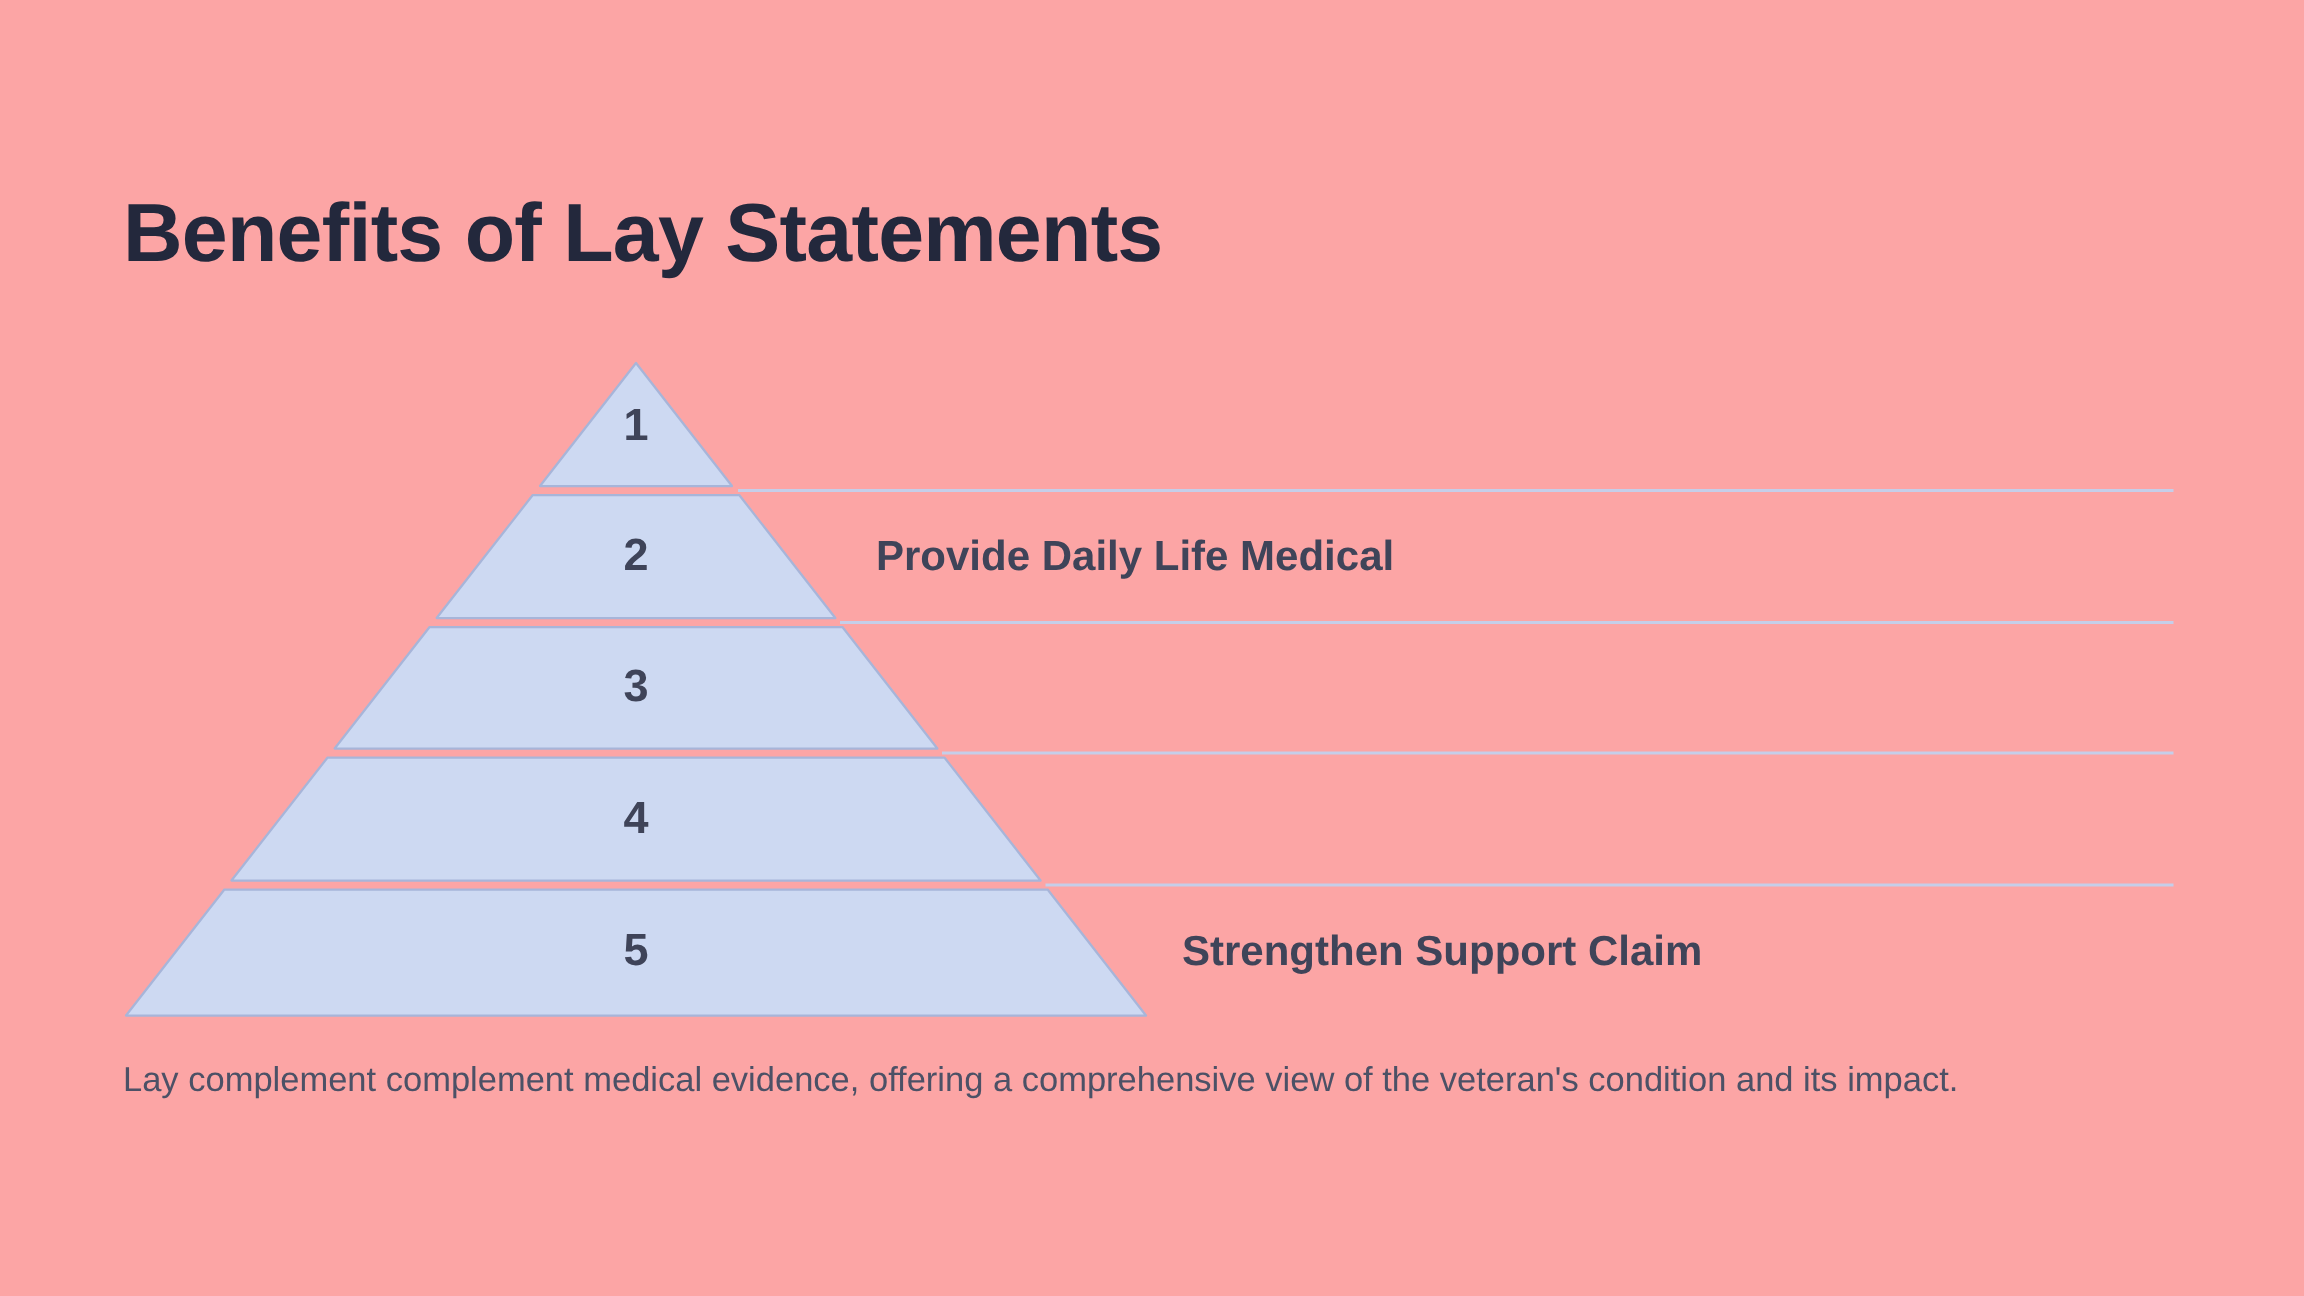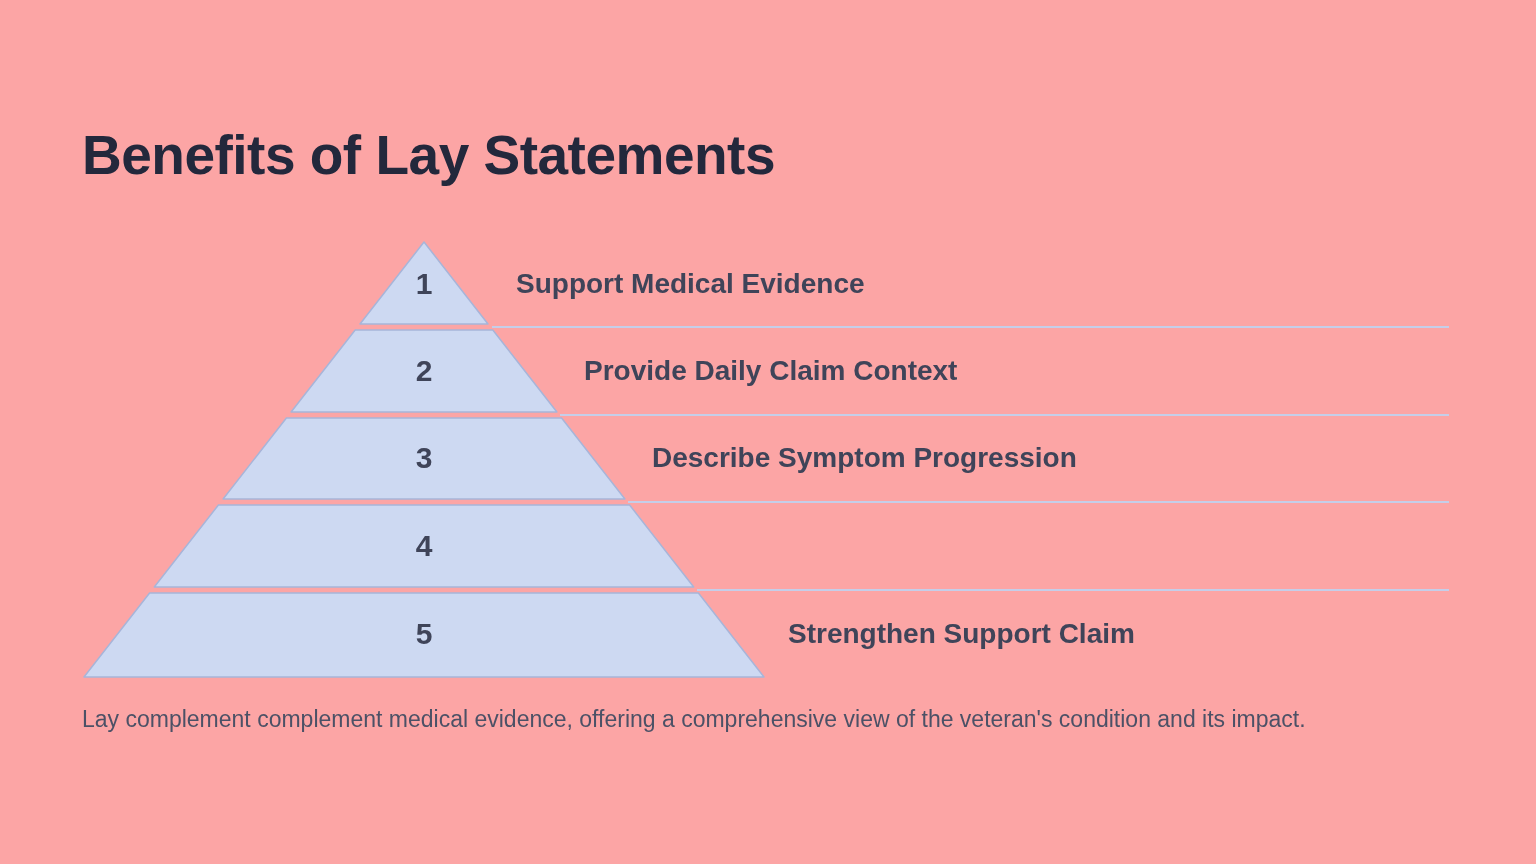--- a/index.html
+++ b/index.html
@@ -99,20 +99,18 @@
     <polygon points="218.4,505 629.6,505 693.7,587 154.3,587"></polygon>
     <polygon points="149.6,593 698.4,593 764,677 84,677"></polygon>
   </svg>
 
   <div class="level-number num-1">1</div>
   <div class="level-number num-2">2</div>
   <div class="level-number num-3">3</div>
   <div class="level-number num-4">4</div>
   <div class="level-number num-5">5</div>
 
-  <div class="level-label label-1">Support Medical Evidence</div>
-  <div class="level-label label-2">Provide Daily Claim Context</div>
-  <div class="level-label label-3">Describe Symptom Progression</div>
+  <div class="level-label label-2">Provide Daily Life Medical</div>
   <div class="level-label label-5">Strengthen Support Claim</div>
 
   <div class="footer-note">Lay complement complement medical evidence, offering a comprehensive view of the veteran's condition and its impact.</div>
 
 </div>
 
 </body></html>

